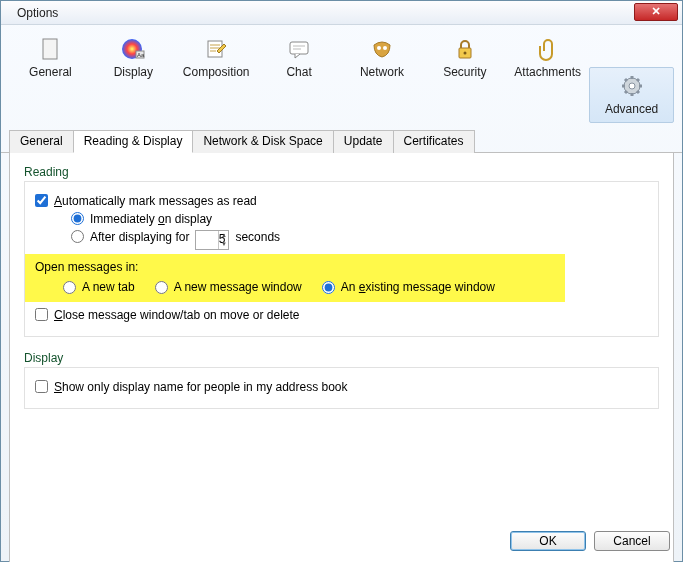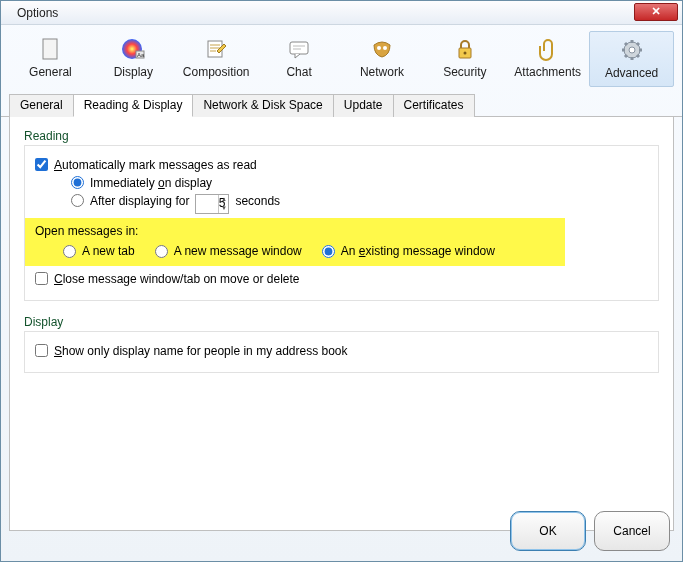--- a/index.html
+++ b/index.html
@@ -45,20 +45,21 @@
   }
   .tbitem {
     flex: 1;
     text-align: center;
     padding: 4px 0 6px 0;
     border-radius: 2px;
   }
   .tbitem.active {
     background: linear-gradient(#e6f0fb,#d5e6f7);
     border: 1px solid #b5cde4;
+    margin-top: 36px;
   }
   .tbitem .icon { height: 28px; display: flex; align-items: center; justify-content: center; }
   .tbitem .lbl { margin-top: 2px; color: #222; }
 
   .subtabs {
     display: flex;
     padding: 0 8px;
     margin-top: 4px;
     border-bottom: 1px solid #bfbfbf;
     position: relative;
@@ -130,24 +131,24 @@
   .radiorow { display: flex; gap: 20px; padding-left: 28px; margin-top: 6px;}
   .radiorow .opt { display: flex; align-items: flex-end; }
 
   .footer {
     position: absolute;
     right: 12px; bottom: 10px;
     display: flex; gap: 8px;
   }
   .btn {
     min-width: 76px;
-    height: 40px;
+    height: 20px;
     border: 1px solid #8a8a8a;
     background: linear-gradient(#fdfdfd,#e7e7e7);
-    border-radius: 10px;
+    border-radius: 3px;
     display: flex; align-items: center; justify-content: center;
     font-size: 12px;
   }
   .btn.default {
     border: 1px solid #3c7fb1;
     box-shadow: 0 0 0 1px #8fc3ea inset;
   }
 </style>
 </head>
 <body>

